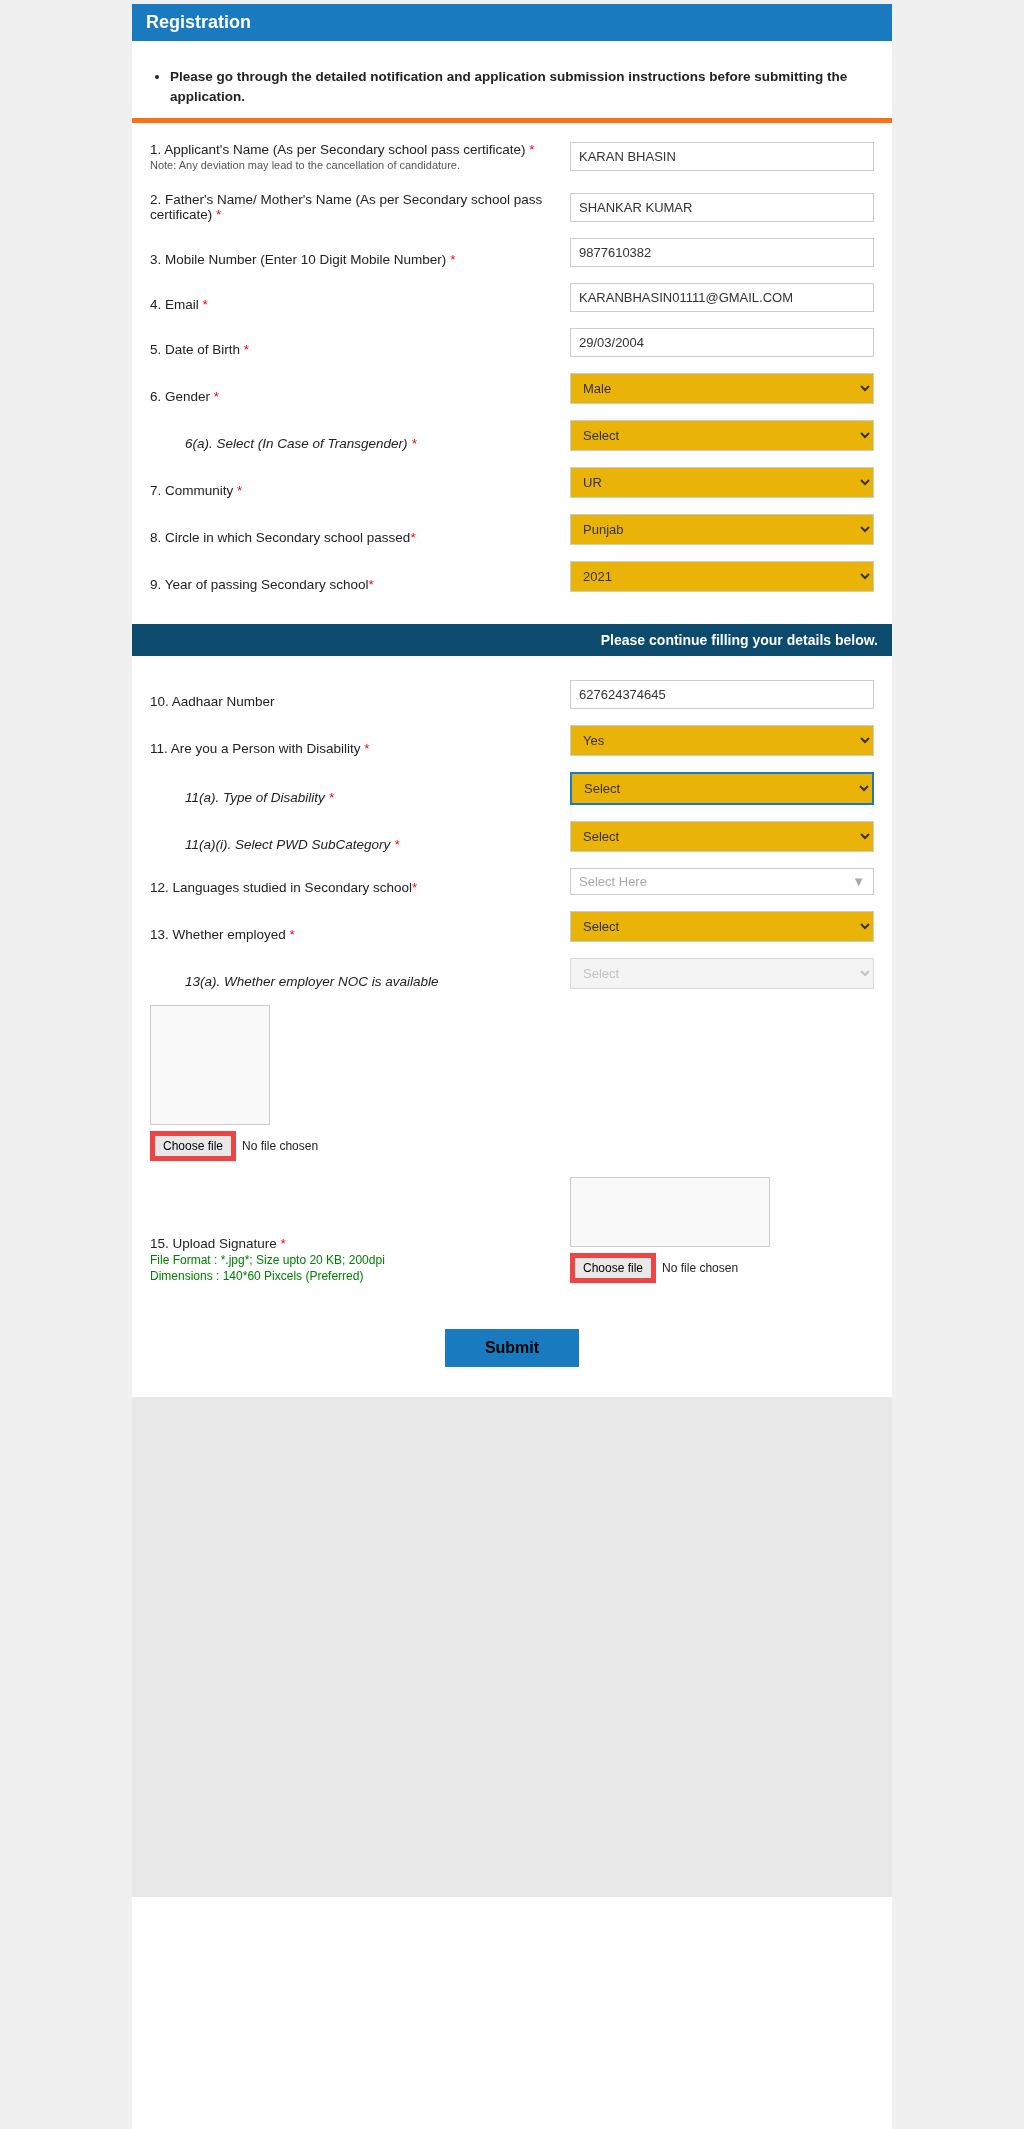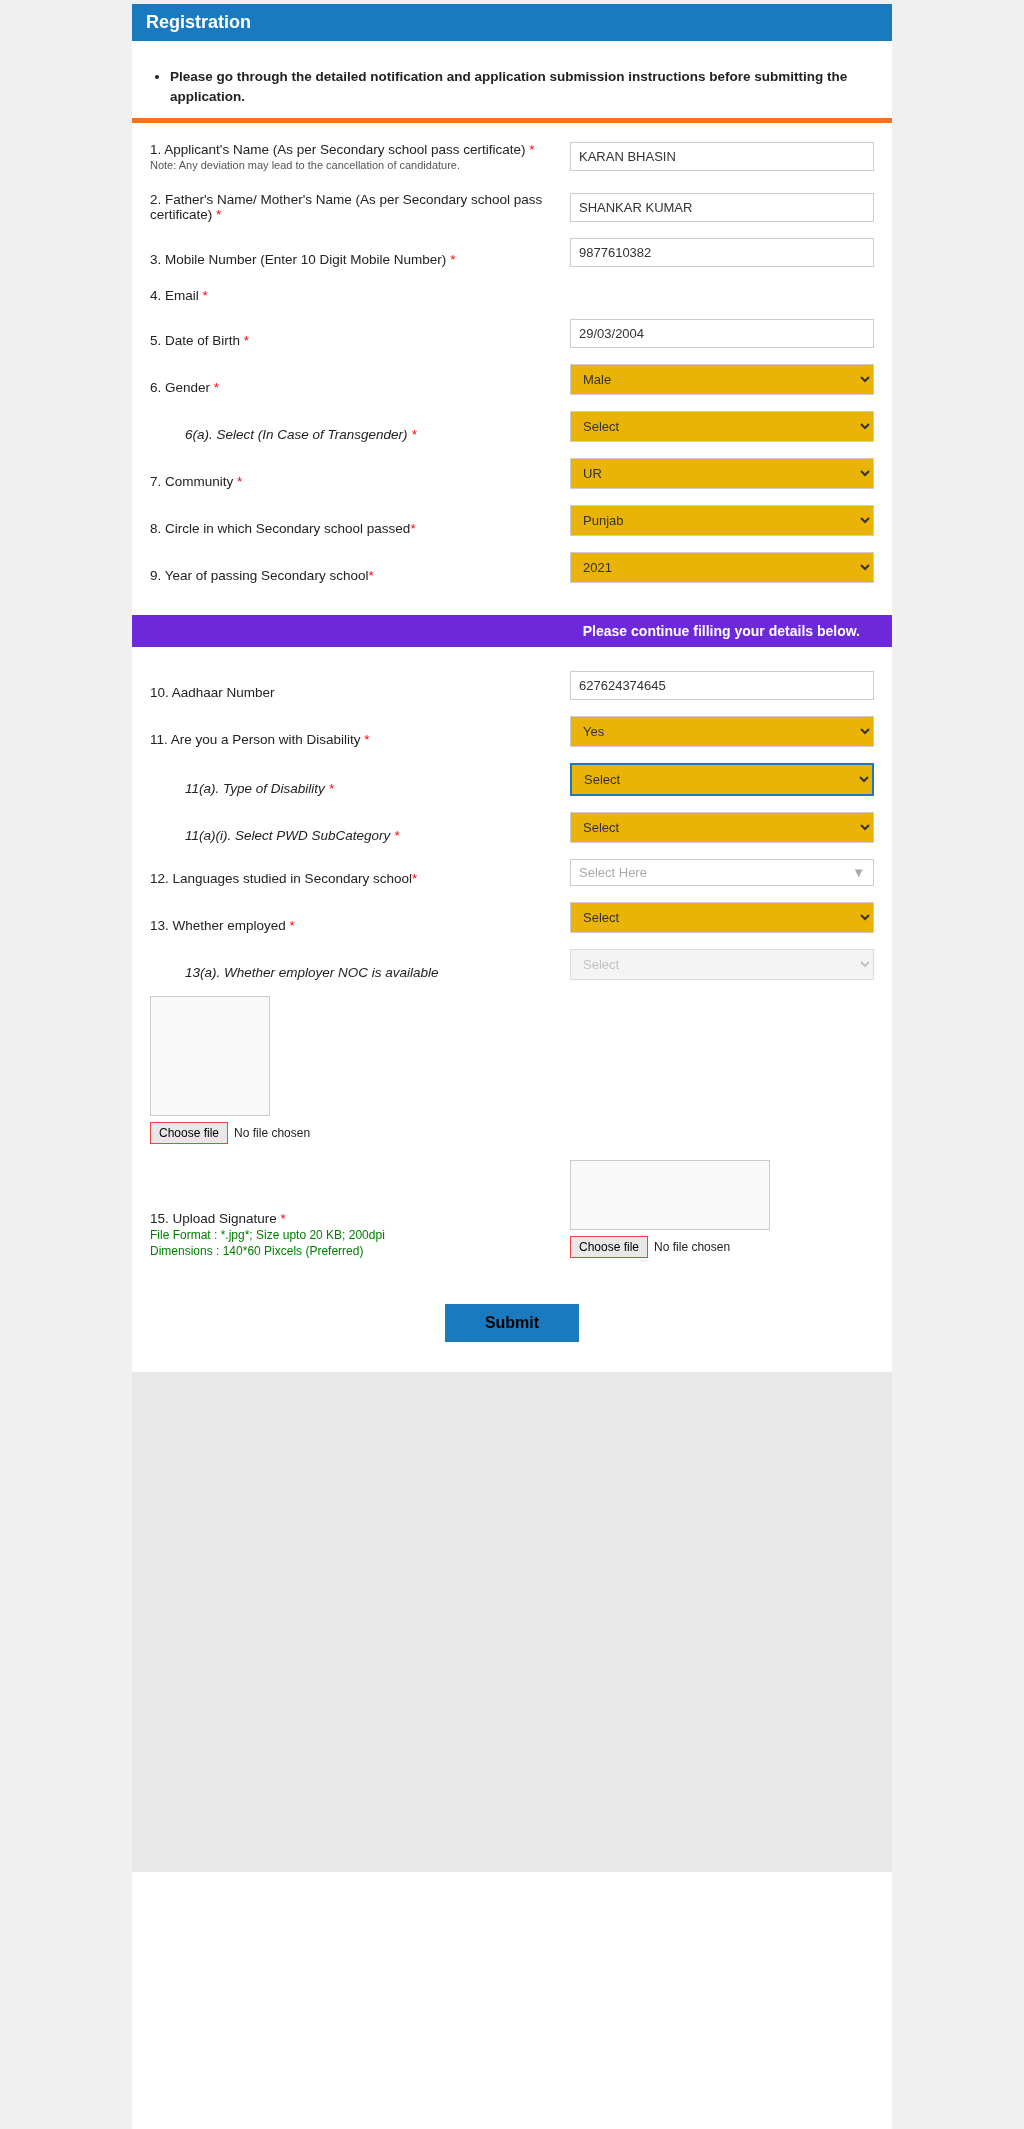--- a/index.html
+++ b/index.html
@@ -77,24 +77,24 @@
       border: 1px solid #ccc;
       font-size: 13px;
       background: #eab308;
       color: #333;
       appearance: auto;
     }
     .form-input select.highlighted {
       border: 2px solid #1a7abf;
     }
     .section-divider {
-      background: #6d28d9;
+      background: #0c4a6e;
       color: #fff;
       text-align: right;
-      padding: 8px 32px;
+      padding: 8px 14px;
       font-size: 14px;
       font-weight: bold;
       margin: 10px 0;
     }
     .upload-area {
       display: flex;
       flex-direction: column;
       align-items: flex-start;
     }
     .upload-preview {
@@ -110,21 +110,21 @@
     }
     .upload-file-row {
       display: flex;
       align-items: center;
       gap: 6px;
       font-size: 12px;
     }
     .upload-file-row button {
       padding: 3px 8px;
       font-size: 12px;
-      border: 1px solid #ef4444;
+      border: 5px solid #ef4444;
       background: #e8e8e8;
       cursor: pointer;
     }
     .upload-label {
       padding-top: 4px;
     }
     .upload-label .file-format {
       color: green;
       font-size: 12px;
       margin-top: 2px;
@@ -207,20 +207,23 @@
       </div>
       <div class="form-input">
         <input type="text" value="9877610382" style="">
       </div>
     </div>
 
     <div class="form-row">
       <div class="form-label">
         4. Email <span class="required">*</span>
       </div>
+      <div class="form-input">
+        <input type="email" value="KARANBHASIN01111@GMAIL.COM" style="">
+      </div>
     </div>
 
     <div class="form-row">
       <div class="form-label">
         5. Date of Birth <span class="required">*</span>
       </div>
       <div class="form-input">
         <input type="text" value="29/03/2004" style="">
       </div>
     </div>

